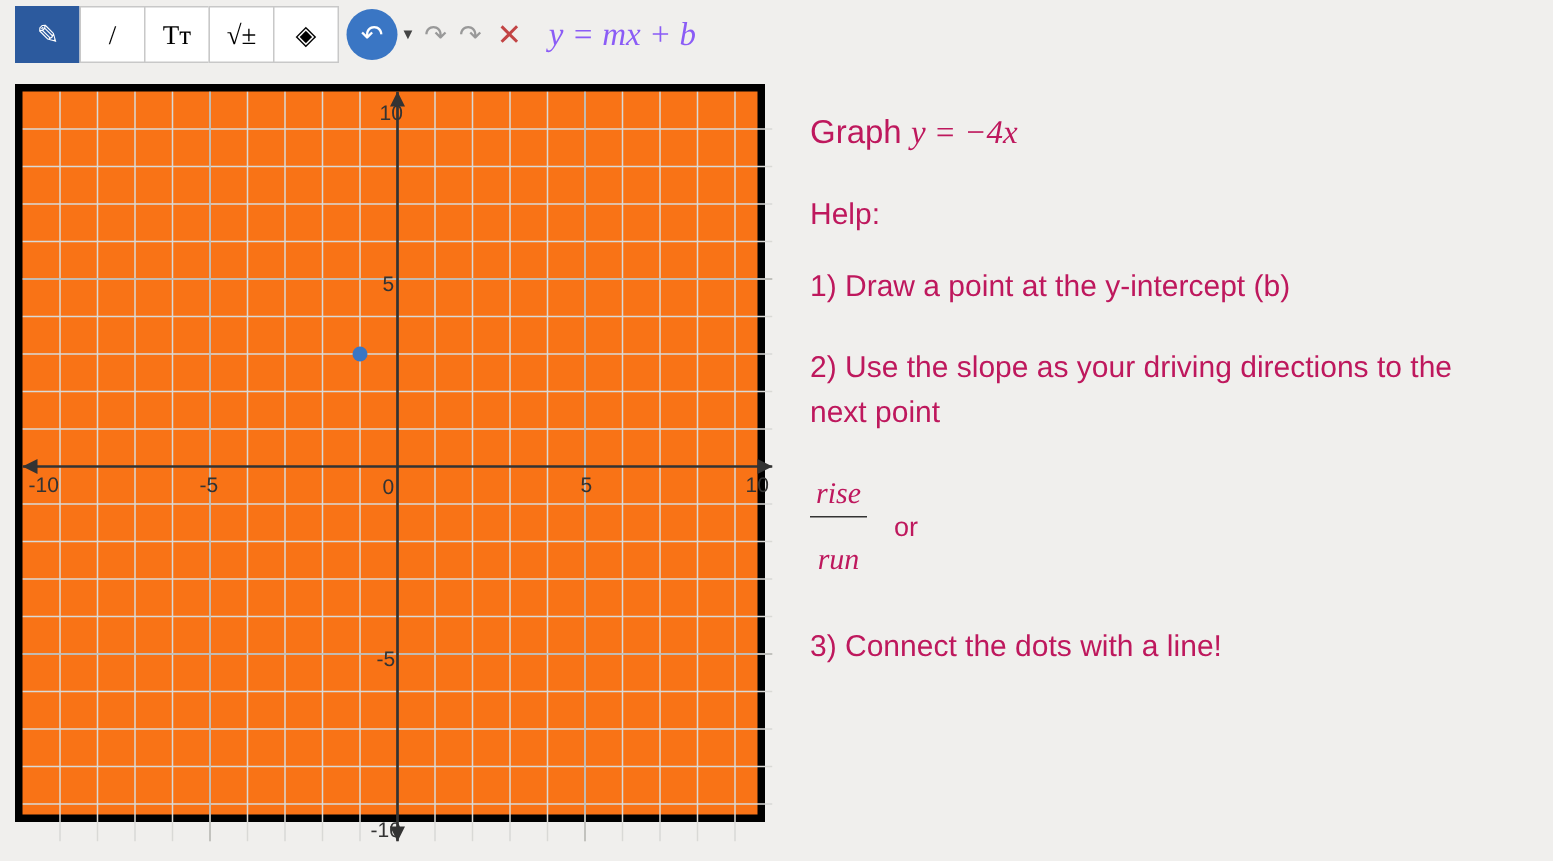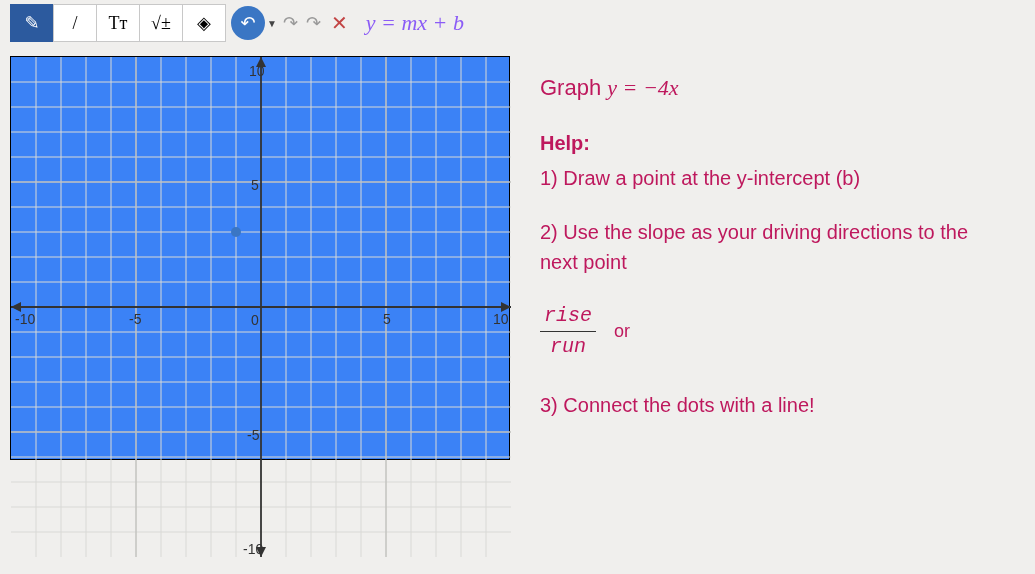--- a/index.html
+++ b/index.html
@@ -71,23 +71,23 @@
       color: #8b5cf6;
     }
     .content {
       display: flex;
       padding: 10px 10px 0 10px;
       gap: 30px;
     }
     .graph-wrap {
       position: relative;
       width: 500px;
-      height: 404px;
-      border: 1px solid #000000;
-      background: #3b82f6;
+      height: 492px;
+      border: 5px solid #000000;
+      background: #f97316;
       flex-shrink: 0;
     }
     .instructions {
       padding-top: 15px;
       font-size: 20px;
       color: #be185d;
       line-height: 1.5;
       max-width: 470px;
     }
     .instructions p { margin-bottom: 24px; }
@@ -101,22 +101,23 @@
       gap: 18px;
       font-family: "Times New Roman", serif;
       font-style: italic;
       font-size: 20px;
       margin-bottom: 28px;
     }
     .frac {
       display: inline-flex;
       flex-direction: column;
       align-items: center;
-      font-family: Liberation Mono, monospace;
+      font-family: Liberation Serif, serif;
       font-style: italic;
+      gap: 13px;
     }
     .frac .num { border-bottom: 1.5px solid #333; padding: 0 4px; }
     .frac .den { padding: 0 4px; }
     .or-lbl { font-style: normal; font-family: Arial, sans-serif; font-size: 18px; text-align: center;}
     .axis-label {
       position: absolute;
       font-size: 14px;
       color: #333;
       font-family: Arial, sans-serif;
     }
@@ -230,21 +231,21 @@
     <span class="axis-label" style="left:372px; top:254px;">5</span>
     <span class="axis-label" style="left:482px; top:254px;">10</span>
     <div class="point-dot" style="left:225px; top:175px;"></div>
   </div>
 
   <div class="instructions">
     <p class="graph-eq">
       <span>Graph </span>
       <span style="font-family:'Times New Roman',serif; font-style:italic;">y = −4x</span>
     </p>
-    <p style="margin-bottom:5px;font-weight:bold;">Help:</p>
+    <p style="margin-bottom:18px;">Help:</p>
     <p>1) Draw a point at the y-intercept (b)</p>
     <p>2) Use the slope as your driving directions to the next point</p>
     <div class="frac-row">
       <span class="frac">
         <span class="num">rise</span>
         <span class="den">run</span>
       </span>
       <span class="or-lbl">or</span>
       <span class="frac">
       </span>

